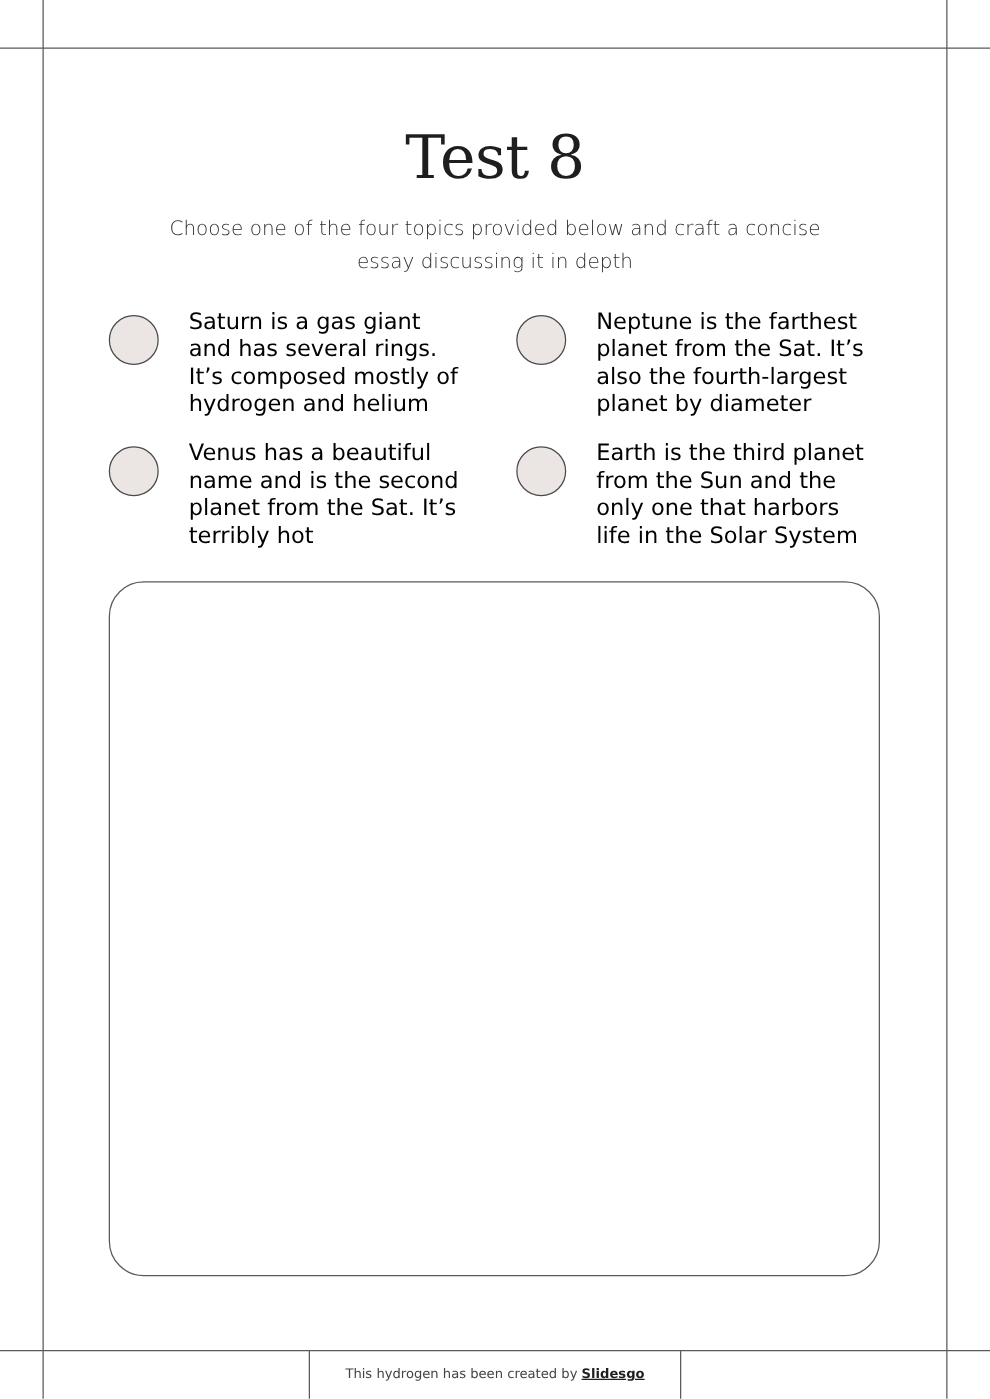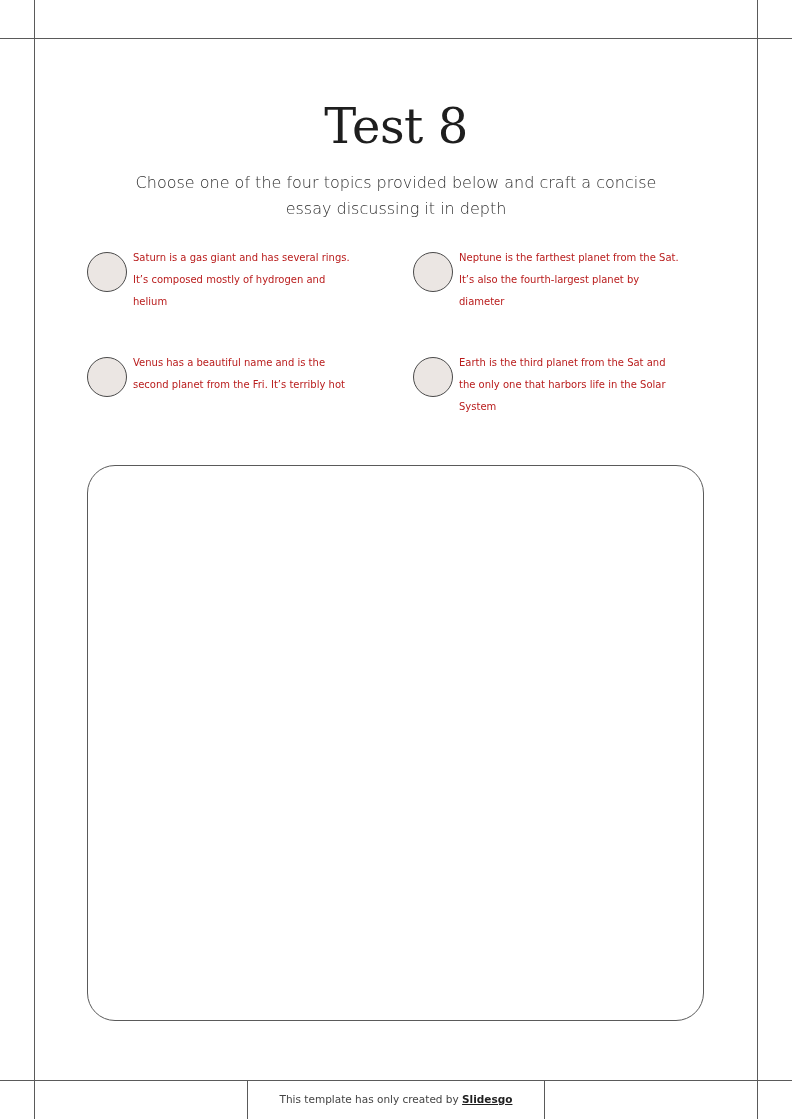--- a/index.html
+++ b/index.html
@@ -18,22 +18,22 @@
   .subtitle {
     position: absolute; left: 120px; top: 170px; width: 552px; text-align: center;
     font-size: 16px; line-height: 26px; color: #2e2e2e; font-weight: 300;
   }
   .topic { position: absolute; }
   .topic .circle {
     position: absolute; left: 0; top: 0; width: 38px; height: 38px;
     border-radius: 50%; background: #ebe6e3; border: 1.4px solid #4a4a4a; cursor: pointer;
   }
   .topic .text {
-    position: absolute; left: 46px; top: -5px; width: 220px;
-    font-size: 10px; line-height: 22px; color: #b91c1c;
+    position: absolute; left: 64px; top: -5px; width: 220px;
+    font-size: 18px; line-height: 22px; color: #000000;
   }
   .essay-box {
     position: absolute; left: 87px; top: 465px; width: 615px; height: 554px;
     border: 1.4px solid #5a5a5a; border-radius: 28px; background: #fff;
   }
   .footer-text {
     position: absolute; left: 248px; top: 1093px; width: 296px; text-align: center;
     font-size: 10.5px; color: #444;
   }
   .footer-text a { color: #1e1e1e; font-weight: bold; text-decoration: underline; margin-top: 48px; }
@@ -54,24 +54,24 @@
 <div class="topic" style="left:87px; top:252px;">
   <div class="circle"></div>
   <div class="text">Saturn is a gas giant and has several rings. It’s composed mostly of hydrogen and helium</div>
 </div>
 <div class="topic" style="left:413px; top:252px;">
   <div class="circle"></div>
   <div class="text">Neptune is the farthest planet from the Sat. It’s also the fourth-largest planet by diameter</div>
 </div>
 <div class="topic" style="left:87px; top:357px;">
   <div class="circle"></div>
-  <div class="text">Venus has a beautiful name and is the second planet from the Fri. It’s terribly hot</div>
+  <div class="text">Venus has a beautiful name and is the second planet from the Sat. It’s terribly hot</div>
 </div>
 <div class="topic" style="left:413px; top:357px;">
   <div class="circle"></div>
-  <div class="text">Earth is the third planet from the Sat and the only one that harbors life in the Solar System</div>
+  <div class="text">Earth is the third planet from the Sun and the only one that harbors life in the Solar System</div>
 </div>
 
 <div class="essay-box"></div>
 
 <div class="footer-text">
-  <span>This template has only created by </span><a>Slidesgo</a>
+  <span>This hydrogen has been created by </span><a>Slidesgo</a>
 </div>
 
 </body></html>

